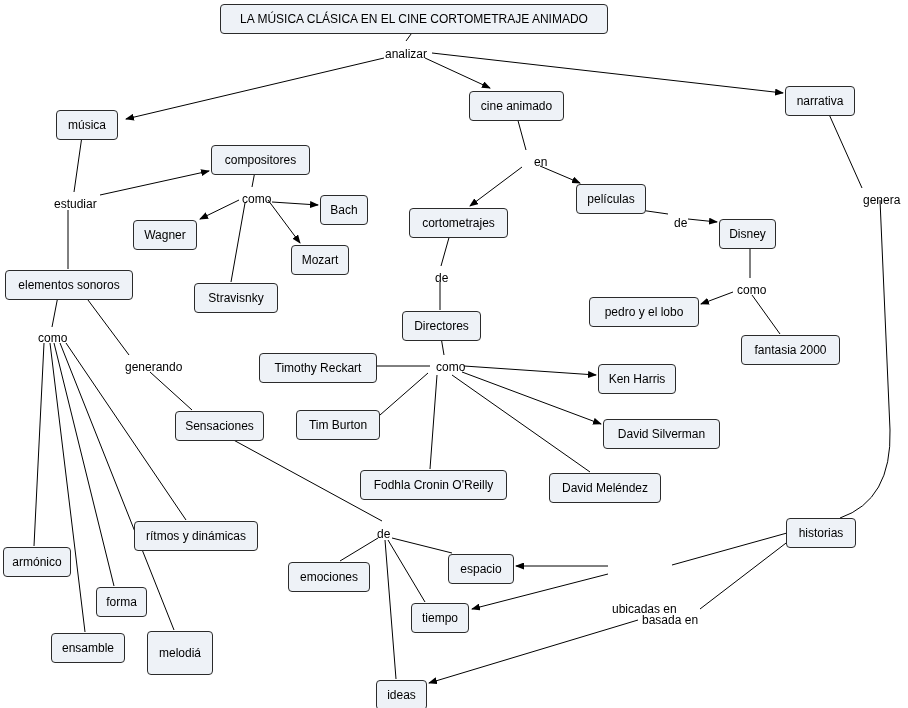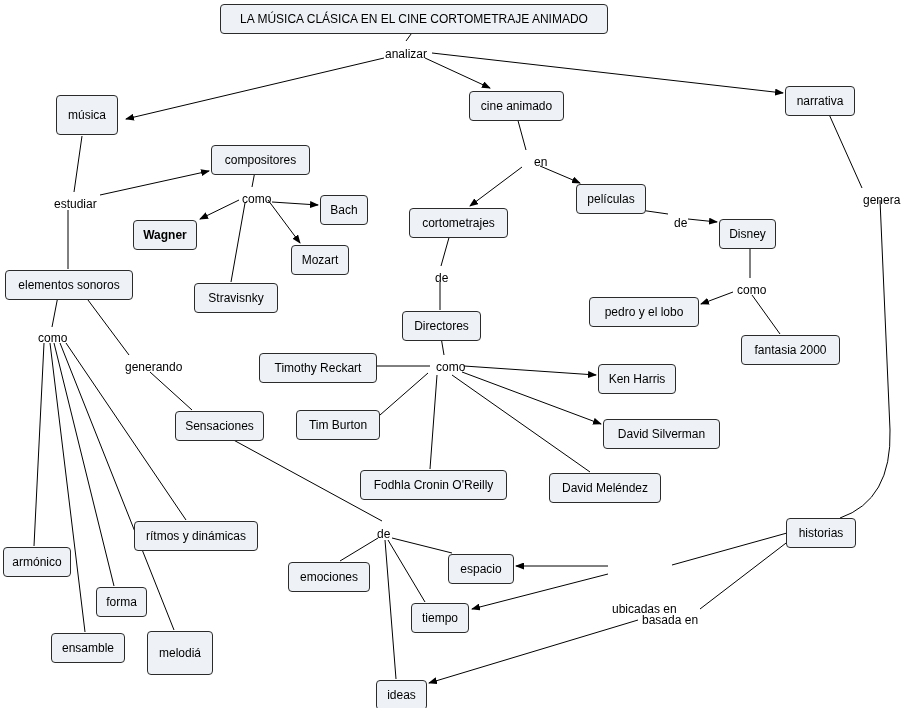--- a/index.html
+++ b/index.html
@@ -105,23 +105,23 @@
         <path d="M 385 540 L 396 679" fill="none" stroke="#000000" stroke-width="1"></path>
         <path d="M 787 533 L 672 565" fill="none" stroke="#000000" stroke-width="1"></path>
         <path d="M 608 566 L 516 566" fill="none" stroke="#000000" stroke-width="1" marker-end="url(#arrowhead)"></path>
         <path d="M 608 574 L 472 609" fill="none" stroke="#000000" stroke-width="1" marker-end="url(#arrowhead)"></path>
         <path d="M 790 540 L 700 609" fill="none" stroke="#000000" stroke-width="1"></path>
         <path d="M 638 620 L 429 683" fill="none" stroke="#000000" stroke-width="1" marker-end="url(#arrowhead)"></path>
       </g>
   </svg>
   <div id="nodes">
       <div class="node" style="left: 220px; top: 4px; width: 388px; height: 26px;">LA MÚSICA CLÁSICA EN EL CINE CORTOMETRAJE ANIMADO</div>
-      <div class="node" style="left: 56px; top: 95px; width: 62px; height: 40px; text-align: right;">música</div>
+      <div class="node" style="left: 56px; top: 110px; width: 62px; height: 30px; text-align: right;">música</div>
       <div class="node" style="left: 211px; top: 145px; width: 99px; height: 26px;">compositores</div>
-      <div class="node" style="left: 133px; top: 220px; width: 64px; height: 26px; font-weight: bold;">Wagner</div>
+      <div class="node" style="left: 133px; top: 220px; width: 64px; height: 26px;">Wagner</div>
       <div class="node" style="left: 320px; top: 195px; width: 48px; height: 26px;">Bach</div>
       <div class="node" style="left: 291px; top: 245px; width: 58px; height: 26px;">Mozart</div>
       <div class="node" style="left: 194px; top: 283px; width: 84px; height: 26px;">Stravisnky</div>
       <div class="node" style="left: 5px; top: 270px; width: 128px; height: 26px;">elementos sonoros</div>
       <div class="node" style="left: 175px; top: 411px; width: 89px; height: 26px;">Sensaciones</div>
       <div class="node" style="left: 3px; top: 547px; width: 68px; height: 26px;">armónico</div>
       <div class="node" style="left: 96px; top: 587px; width: 51px; height: 26px;">forma</div>
       <div class="node" style="left: 51px; top: 633px; width: 74px; height: 26px;">ensamble</div>
       <div class="node" style="left: 147px; top: 631px; width: 66px; height: 44px;">melodiá</div>
       <div class="node" style="left: 134px; top: 521px; width: 124px; height: 26px;">rítmos y dinámicas</div>

